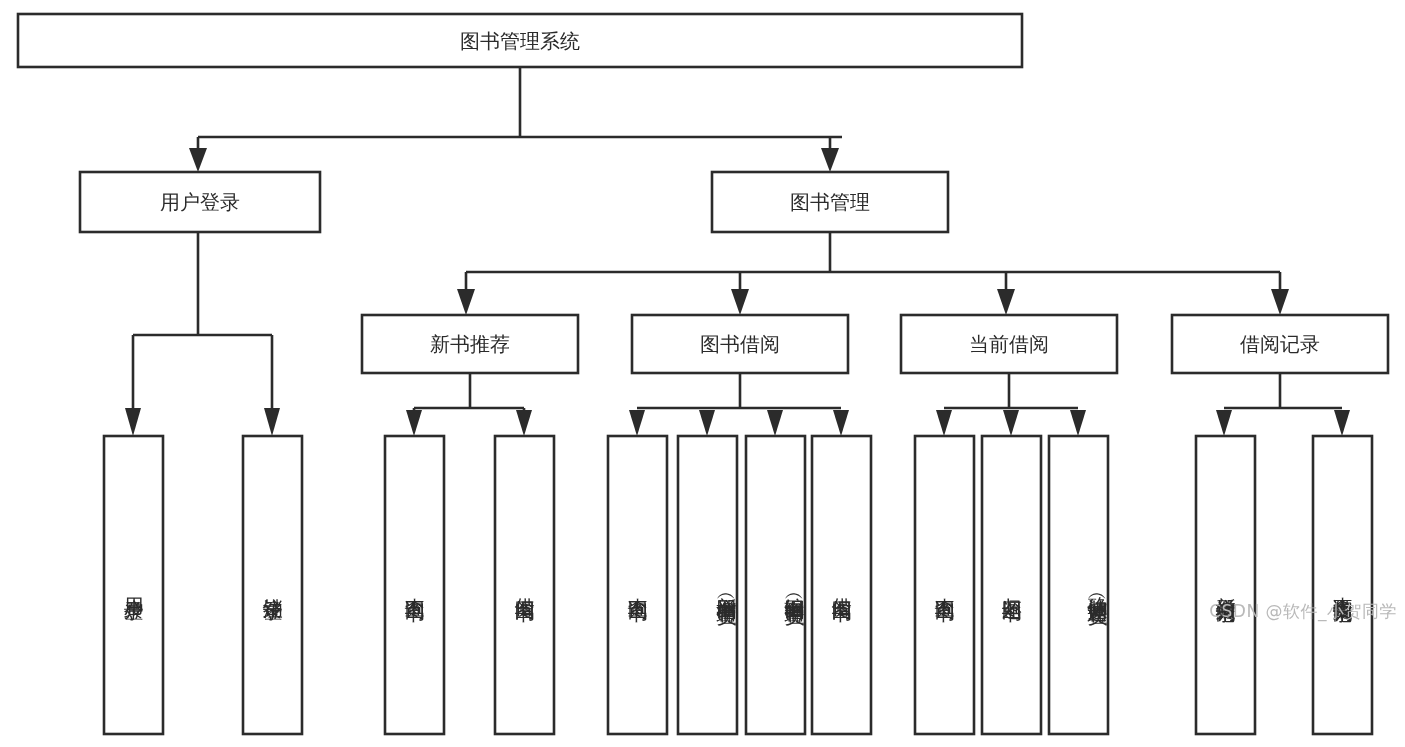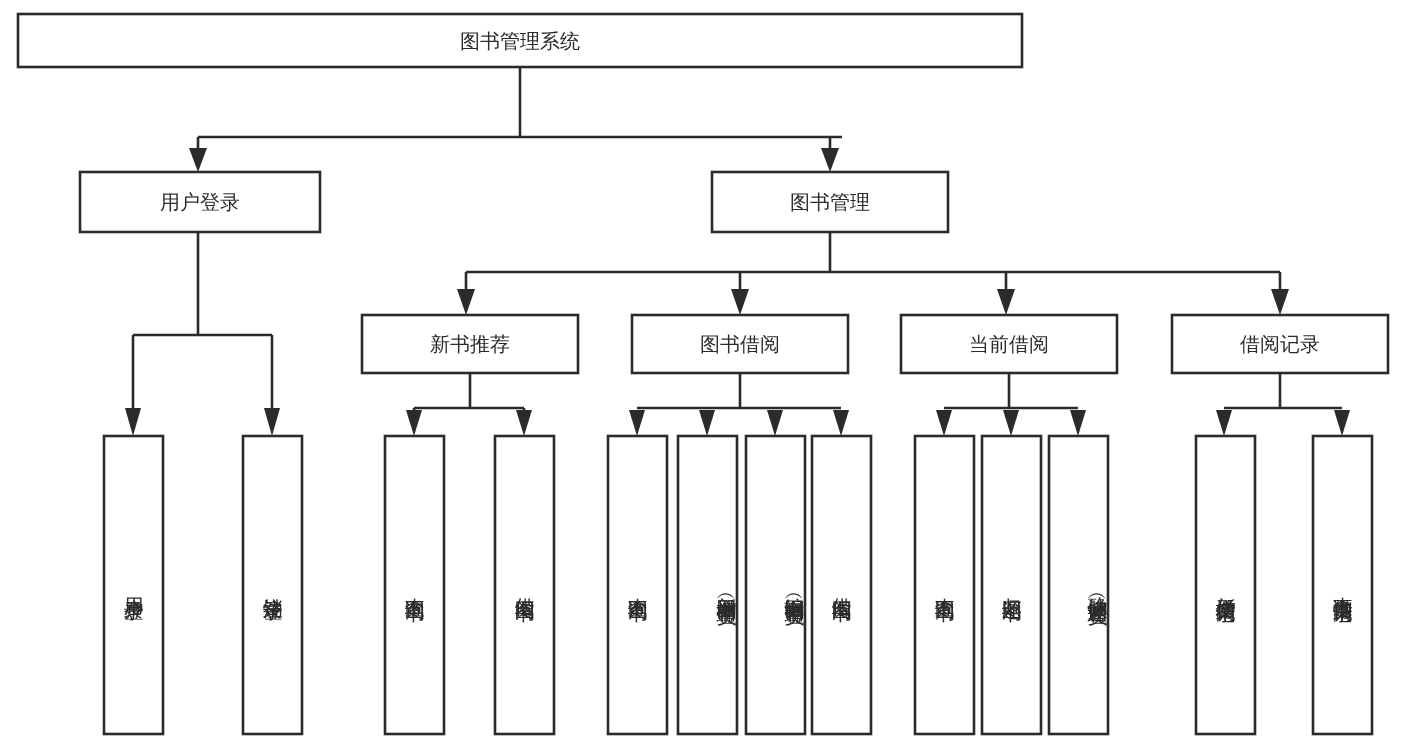--- a/index.html
+++ b/index.html
@@ -201,14 +201,15 @@
   <div class="node-label-v" style="left:608px; top:436px; width:59px; height:298px;">查询图书</div>
   <div class="node-label-v" style="left:678px; top:436px; width:59px; height:298px; align-items:flex-start; padding-top:6px; box-sizing:border-box;">新增图书（管理员）</div>
   <div class="node-label-v" style="left:746px; top:436px; width:59px; height:298px; align-items:flex-start; padding-top:6px; box-sizing:border-box;">编辑图书（管理员）</div>
   <div class="node-label-v" style="left:812px; top:436px; width:59px; height:298px;">借阅图书</div>
   <div class="node-label-v" style="left:915px; top:436px; width:59px; height:298px;">查询图书</div>
   <div class="node-label-v" style="left:982px; top:436px; width:59px; height:298px;">归还图书</div>
   <div class="node-label-v" style="left:1049px; top:436px; width:59px; height:298px; align-items:flex-start; padding-top:6px; box-sizing:border-box;">确认归还（管理员）</div>
   <div class="node-label-v" style="left:1196px; top:436px; width:59px; height:298px;">新增借阅记录</div>
   <div class="node-label-v" style="left:1313px; top:436px; width:59px; height:298px;">查询借阅记录</div>
 
+  <div class="watermark">CSDN @软件_小贺同学</div>
 
 </div>
 
 </body></html>

